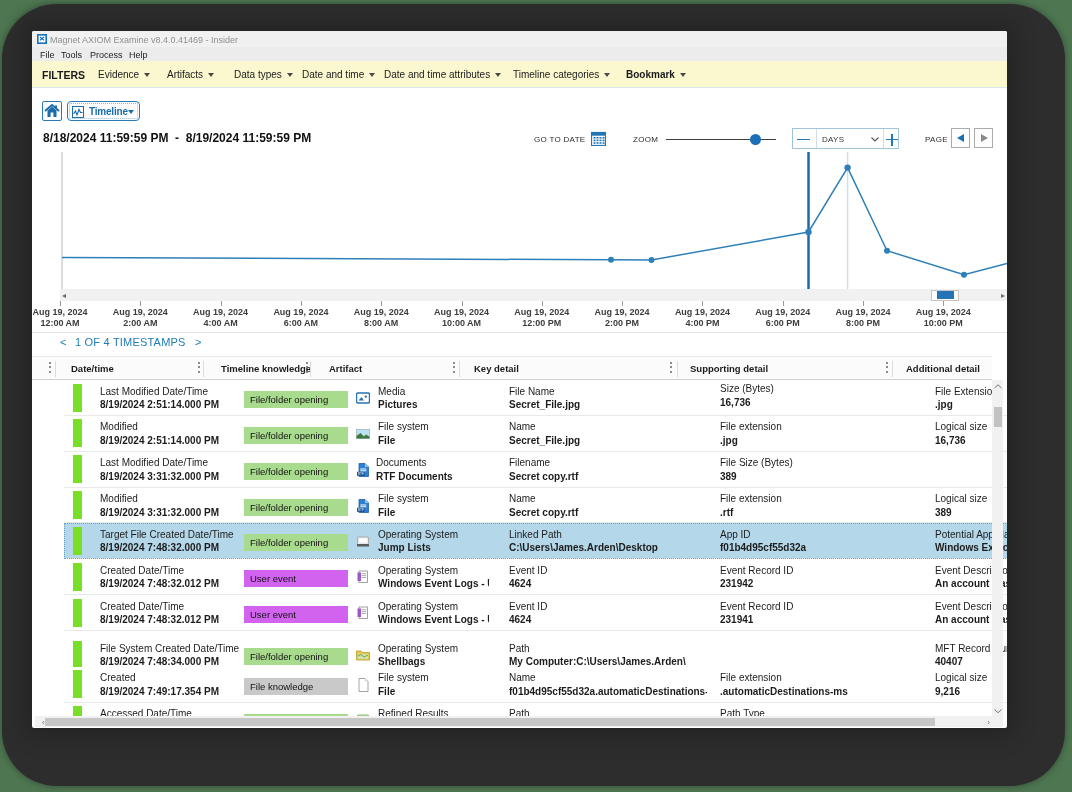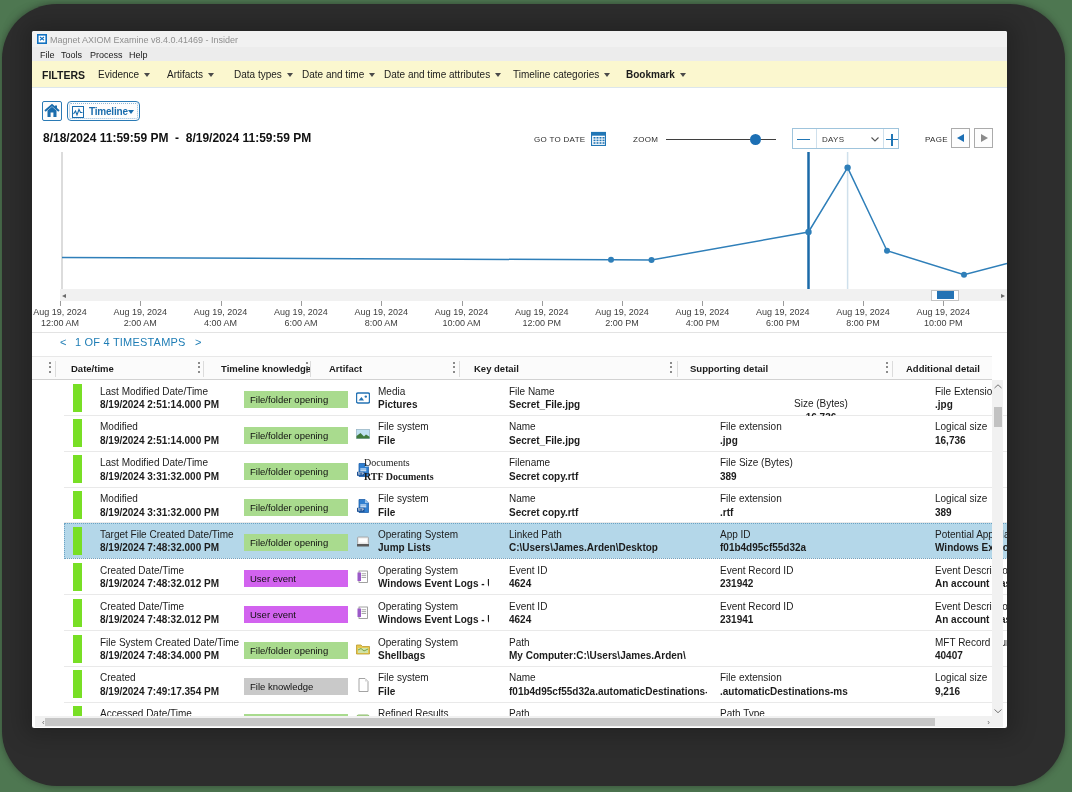--- a/index.html
+++ b/index.html
@@ -27,21 +27,21 @@
   .btn-home { position:absolute; left:10px; top:13px; width:20px; height:20px; border:1px solid #2a7ab5; border-radius:2px; background:#fdfdfd; }
   .btn-tl { position:absolute; left:35px; top:13px; width:73px; height:20px; border:1px solid #2a7ab5; border-radius:4px; background:#fdfdfd; outline:1px dotted #90b8d8; outline-offset:-3px; color:#1b6dad; font-weight:bold; font-size:10px; letter-spacing:-0.2px; }
 
   
   .ctl { position:absolute; left:0; top:94px; width:100%; height:27px; font-size:8px; letter-spacing:0.3px; color:#2c2c2c; }
   .daterange { position:absolute; left:11px; top:6px; font-weight:bold; font-size:12px; letter-spacing:0px; color:#111; }
 
   
   .chartwrap { position:absolute; left:0; top:121px; width:975px; height:137px; }
   
-  .ticklbl { position:absolute; font-size:9px; color:#3d3d3d; text-align:center; width:70px; line-height:10.5px; }
+  .ticklbl { position:absolute; font-size:9px; color:#3d3d3d; text-align:center; width:70px; line-height:10.5px;font-weight:bold; }
   
   .tsnav { position:absolute; left:0; top:305px; width:100%; height:20px; color:#1e7db5; font-size:11px; }
   
   .thead { position:absolute; left:0; top:325px; width:960px; height:24px; background:#fbfbfb; border-top:1px solid #e8e8e8; border-bottom:1px solid #d2d2d2; font-size:9.5px; font-weight:bold; color:#1b1b1b; }
   .thead .h { position:absolute; top:6px; }
   .kebab { position:absolute; top:5px; width:3px; height:13px; color:#555; }
   .kebab i { display:block; width:2px; height:2px; border-radius:50%; background:#666; margin-bottom:2.4px; }
   .hsep { position:absolute; top:4px; width:1px; height:16px; background:#dcdcdc; }
 
   .rows { position:absolute; left:0; top:349px; width:960px; height:336px; overflow:hidden;margin-left:32px; }
@@ -239,21 +239,21 @@
         <div class="bar"></div>
         <div class="c" style="left:36px;top:4.5px;width:139px;">Last Modified Date/Time<br><span class="v">8/19/2024 2:51:14.000 PM</span></div>
         <div class="chip g">File/folder opening</div>
         <div class="aico"><svg width="14" height="14" viewBox="0 0 14 14">
             <rect x="0.5" y="2" width="13" height="10" rx="1.5" fill="#fff" stroke="#2573b4" stroke-width="1.4"></rect>
             <path d="M2.5 9.5 L5.5 6 L8 9.5 Z" fill="#2573b4"></path>
             <circle cx="9.8" cy="5.6" r="1.2" fill="#2573b4"></circle>
           </svg></div>
         <div class="c" style="left:314px;top:4.5px;width:111px;">Media<br><span class="v">Pictures</span></div>
         <div class="c" style="left:445px;top:4.5px;width:198px;">File Name<br><span class="v">Secret_File.jpg</span></div>
-        <div class="c" style="left:656px;top:17px;width:202px;text-align:center;">Size (Bytes)<br><span class="v">16,736</span></div>
+        <div class="c" style="left:656px;top:2px;width:202px;">Size (Bytes)<br><span class="v">16,736</span></div>
         <div class="c" style="left:871px;top:4.5px;width:91px;">File Extension<br><span class="v">.jpg</span></div>
       </div>
       <div class="row" style="top: 35.85px;">
         <div class="bar"></div>
         <div class="c" style="left:36px;top:4.5px;width:139px;">Modified<br><span class="v">8/19/2024 2:51:14.000 PM</span></div>
         <div class="chip g">File/folder opening</div>
         <div class="aico"><svg width="14" height="14" viewBox="0 0 14 14">
             <rect x="0.5" y="2.5" width="13" height="9" fill="#bfe1f2" stroke="#9bb7c6" stroke-width="0.8"></rect>
             <path d="M0.5 9 L4.5 6 L8 9.5 L10 7.5 L13.5 9.8 L13.5 11.5 L0.5 11.5 Z" fill="#3f7a3c"></path>
           </svg></div>
@@ -267,21 +267,21 @@
         <div class="c" style="left:36px;top:4.5px;width:139px;">Last Modified Date/Time<br><span class="v">8/19/2024 3:31:32.000 PM</span></div>
         <div class="chip g">File/folder opening</div>
         <div class="aico"><svg width="14" height="14" viewBox="0 0 14 14">
             <path d="M3 0.5 H9 L12.5 4 V13.5 H3 Z" fill="#2f7fd1" stroke="#1f5fa8" stroke-width="0.8"></path>
             <path d="M9 0.5 L9 4 L12.5 4 Z" fill="#9cc4e8"></path>
             <rect x="4.3" y="5.5" width="6" height="1" fill="#fff"></rect>
             <rect x="4.3" y="7.3" width="6" height="1" fill="#fff"></rect>
             <rect x="1" y="8.8" width="7.5" height="4" fill="#1a4f93"></rect>
             <text x="1.8" y="12" font-size="3.2" fill="#fff" font-family="Liberation Sans">RTF</text>
           </svg></div>
-        <div class="c" style="left:300px;top:4.5px;width:111px;font-family:Liberation Serif, serif;">Documents<br><span class="v">RTF Documents</span></div>
+        <div class="c" style="left:312px;top:4.5px;width:111px;">Documents<br><span class="v">RTF Documents</span></div>
         <div class="c" style="left:445px;top:4.5px;width:198px;">Filename<br><span class="v">Secret copy.rtf</span></div>
         <div class="c" style="left:656px;top:4.5px;width:202px;">File Size (Bytes)<br><span class="v">389</span></div>
         <div class="c" style="left:871px;top:4.5px;width:91px;"><br><span class="v"></span></div>
       </div>
       <div class="row" style="top: 107.55px;">
         <div class="bar"></div>
         <div class="c" style="left:36px;top:4.5px;width:139px;">Modified<br><span class="v">8/19/2024 3:31:32.000 PM</span></div>
         <div class="chip g">File/folder opening</div>
         <div class="aico"><svg width="14" height="14" viewBox="0 0 14 14">
             <path d="M3 0.5 H9 L12.5 4 V13.5 H3 Z" fill="#2f7fd1" stroke="#1f5fa8" stroke-width="0.8"></path>
@@ -335,21 +335,21 @@
             <rect x="1.5" y="2.5" width="3.5" height="8.5" fill="#9b59c8"></rect>
             <rect x="5.6" y="3.3" width="4.5" height="0.9" fill="#a0a0a0"></rect>
             <rect x="5.6" y="5.2" width="4.5" height="0.9" fill="#a0a0a0"></rect>
             <rect x="5.6" y="7.1" width="4.5" height="0.9" fill="#a0a0a0"></rect>
           </svg></div>
         <div class="c" style="left:314px;top:4.5px;width:111px;">Operating System<br><span class="v">Windows Event Logs - User…</span></div>
         <div class="c" style="left:445px;top:4.5px;width:198px;">Event ID<br><span class="v">4624</span></div>
         <div class="c" style="left:656px;top:4.5px;width:202px;">Event Record ID<br><span class="v">231941</span></div>
         <div class="c" style="left:871px;top:4.5px;width:91px;">Event Description Sumr<br><span class="v">An account was succes</span></div>
       </div>
-      <div class="row" style="top: 251px; padding-left: 48px;">
+      <div class="row" style="top: 257px; padding-left: 48px;">
         <div class="bar"></div>
         <div class="c" style="left:36px;top:4.5px;width:139px;">File System Created Date/Time<br><span class="v">8/19/2024 7:48:34.000 PM</span></div>
         <div class="chip g">File/folder opening</div>
         <div class="aico"><svg width="14" height="14" viewBox="0 0 14 14">
             <path d="M0.5 3 H5 L6.5 4.5 H13.5 V12 H0.5 Z" fill="#e8c84e" stroke="#b89a2e" stroke-width="0.8"></path>
             <rect x="2" y="6" width="10" height="5" fill="#cfe3a8"></rect>
             <path d="M2 8 L5 6.5 L8 9 L12 7" stroke="#7aa348" stroke-width="1" fill="none"></path>
           </svg></div>
         <div class="c" style="left:314px;top:4.5px;width:111px;">Operating System<br><span class="v">Shellbags</span></div>
         <div class="c" style="left:445px;top:4.5px;width:198px;">Path<br><span class="v">My Computer:C:\Users\James.Arden\</span></div>

